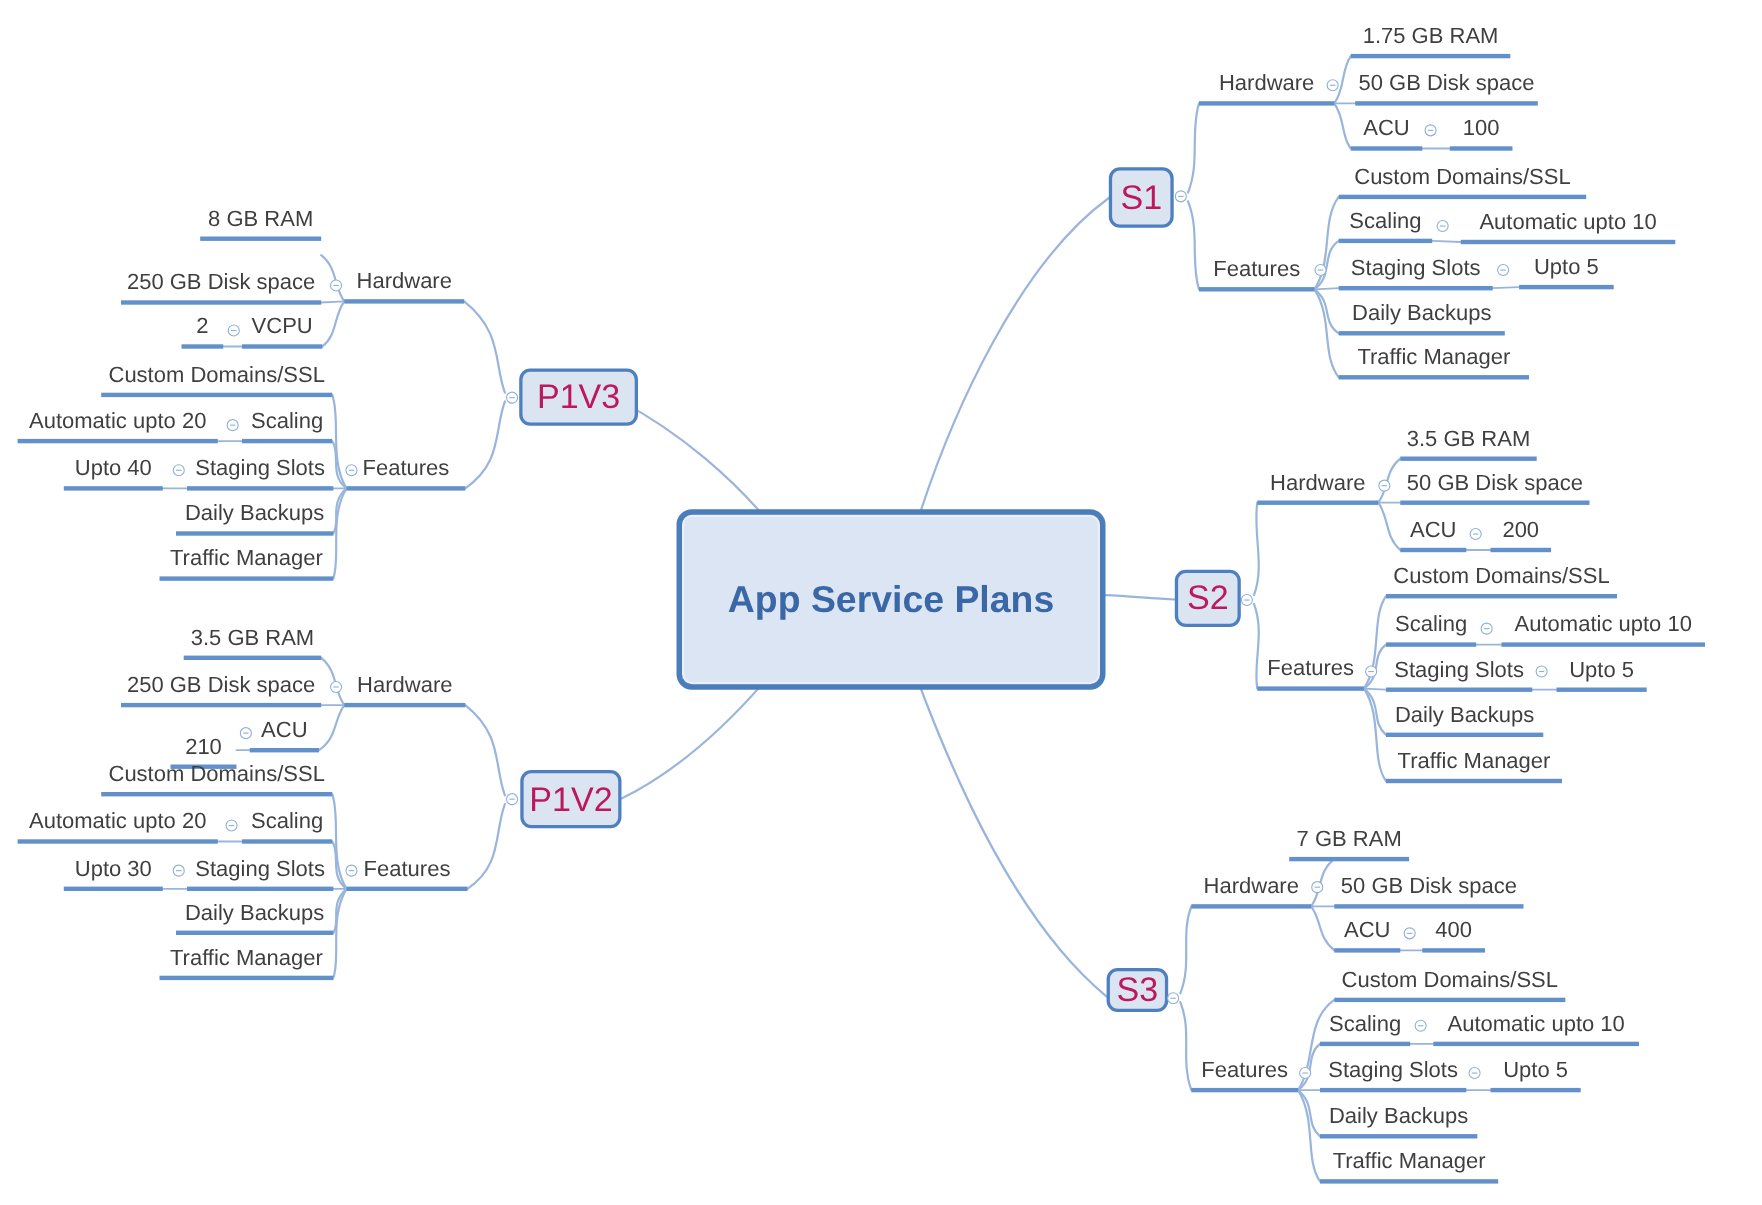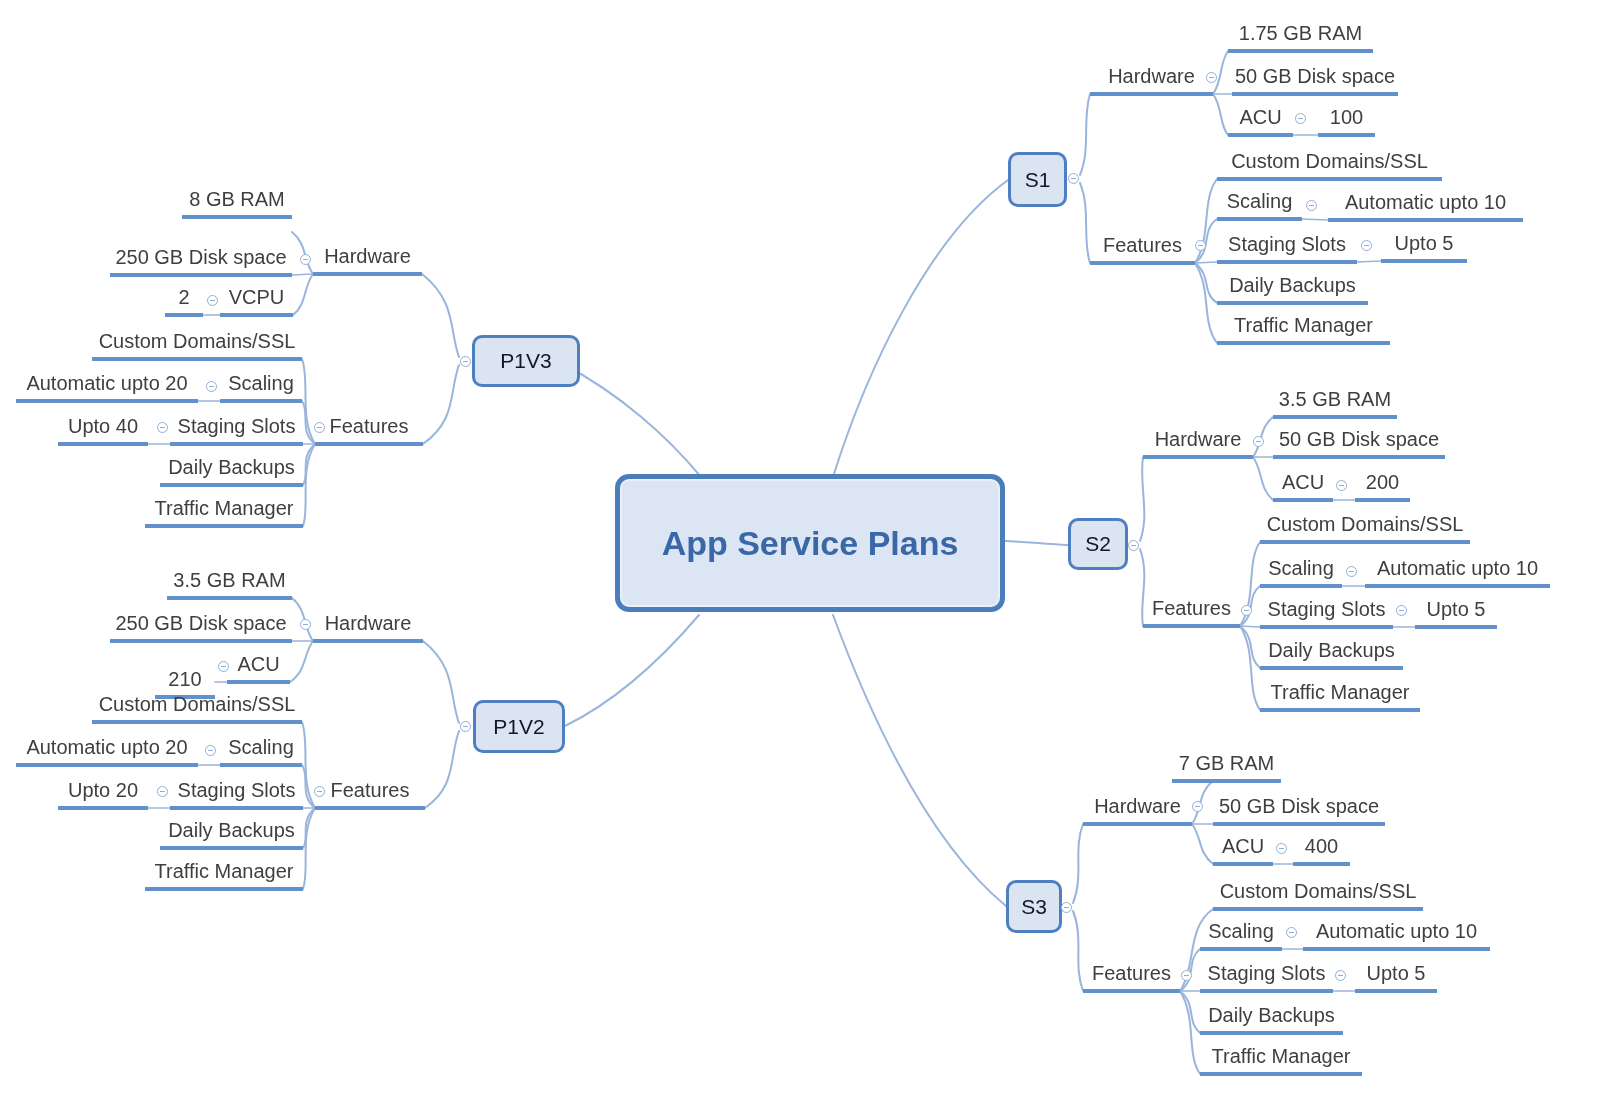--- a/index.html
+++ b/index.html
@@ -5,21 +5,21 @@
   html,body{margin:0;padding:0;background:#fff;}
   .canvas{position:relative;width:1602px;height:1095px;background:#fff;overflow:hidden;
           font-family:"Liberation Sans","DejaVu Sans",sans-serif;}
   svg.wires{position:absolute;left:0;top:0;z-index:1;}
   svg.wires path{fill:none;stroke:#9ab5dc;stroke-width:2;stroke-linecap:round;}
   svg.wires path.thin{stroke-width:1.6;}
   .topic{position:absolute;z-index:2;box-sizing:border-box;height:33px;
          font-size:20px;line-height:26px;color:#3f3f3f;text-align:center;white-space:nowrap;
          border-bottom:4px solid #6290cb;padding-bottom:3px;}
   .box{position:absolute;z-index:3;box-sizing:border-box;background:#dbe4f1;border:3px solid #4e7fc0;
-       border-radius:10px;color:#0f172a;font-size:21px;display:flex;align-items:center;justify-content:center;}
+       border-radius:10px;color:#be185d;font-size:31px;display:flex;align-items:center;justify-content:center;}
   .center-box{position:absolute;z-index:3;box-sizing:border-box;background:#dce5f3;border:5px solid #4a7ebb;
        border-radius:14px;display:flex;flex-direction:column;align-items:center;justify-content:center;
        color:#3a67a6;font-size:34px;font-weight:bold;line-height:1.55;box-shadow:0 0 0 2px #eaf0f8 inset;}
   .collapse{position:absolute;z-index:4;width:11px;height:11px;box-sizing:border-box;background:#fff;
        border:1.5px solid #8fafd8;border-radius:50%;}
   .collapse::after{content:"";position:absolute;left:2px;right:2px;top:50%;height:1.5px;margin-top:-1px;background:#8fafd8;}
 </style>
 </head>
 <body>
 
@@ -97,21 +97,21 @@
     <path class="thin" d="M 227 682 L 215 682"></path>
     <path d="M 315 808 C 299 782 310 744 302 722"></path>
     <path d="M 315 808 C 299 796 310 776 302 765"></path>
     <path class="thin" d="M 315 808 L 303 808"></path>
     <path d="M 315 808 C 299 822 310 838 303 848"></path>
     <path d="M 315 808 C 299 834 310 870 303 889"></path>
     <path class="thin" d="M 220 765 L 198 765"></path>
     <path class="thin" d="M 170 808 L 148 808"></path>
   </svg>
 
-  <div class="center-box" style="left:615px;top:474px;width:390px;height:138px">
+  <div class="center-box" style="left:615px;top:463px;width:390px;height:164px">
     <span>App Service Plans</span>
   </div>
 
   <div class="box" style="left:472px;top:335px;width:108px;height:52px">P1V3</div>
   <span class="collapse" style="left:460px;top:356px"></span>
 
   <div class="topic" style="left:313px;top:243px;width:109px">Hardware</div>
   <span class="collapse" style="left:300px;top:254px"></span>
   <div class="topic" style="left:182px;top:186px;width:110px">8 GB RAM</div>
   <div class="topic" style="left:110px;top:244px;width:182px">250 GB Disk space</div>
@@ -143,21 +143,21 @@
   <div class="topic" style="left:155px;top:666px;width:60px">210</div>
 
   <div class="topic" style="left:315px;top:777px;width:110px">Features</div>
   <span class="collapse" style="left:314px;top:786px"></span>
   <div class="topic" style="left:92px;top:691px;width:210px">Custom Domains/SSL</div>
   <div class="topic" style="left:220px;top:734px;width:82px">Scaling</div>
   <span class="collapse" style="left:205px;top:745px"></span>
   <div class="topic" style="left:16px;top:734px;width:182px">Automatic upto 20</div>
   <div class="topic" style="left:170px;top:777px;width:133px">Staging Slots</div>
   <span class="collapse" style="left:157px;top:786px"></span>
-  <div class="topic" style="left:58px;top:777px;width:90px">Upto 20</div>
+  <div class="topic" style="left:58px;top:777px;width:90px">Upto 30</div>
   <div class="topic" style="left:160px;top:817px;width:143px">Daily Backups</div>
   <div class="topic" style="left:145px;top:858px;width:158px">Traffic Manager</div>
 
   <div class="box" style="left:1008px;top:152px;width:59px;height:55px">S1</div>
   <span class="collapse" style="left:1068px;top:173px"></span>
 
   <div class="topic" style="left:1090px;top:63px;width:123px">Hardware</div>
   <span class="collapse" style="left:1206px;top:72px"></span>
   <div class="topic" style="left:1228px;top:20px;width:145px">1.75 GB RAM</div>
   <div class="topic" style="left:1232px;top:63px;width:166px">50 GB Disk space</div>
@@ -193,21 +193,21 @@
   <div class="topic" style="left:1260px;top:511px;width:210px">Custom Domains/SSL</div>
   <div class="topic" style="left:1260px;top:555px;width:82px">Scaling</div>
   <span class="collapse" style="left:1346px;top:566px"></span>
   <div class="topic" style="left:1365px;top:555px;width:185px">Automatic upto 10</div>
   <div class="topic" style="left:1260px;top:596px;width:133px">Staging Slots</div>
   <span class="collapse" style="left:1396px;top:605px"></span>
   <div class="topic" style="left:1415px;top:596px;width:82px">Upto 5</div>
   <div class="topic" style="left:1260px;top:637px;width:143px">Daily Backups</div>
   <div class="topic" style="left:1260px;top:679px;width:160px">Traffic Manager</div>
 
-  <div class="box" style="left:1006px;top:880px;width:56px;height:53px">S3</div>
+  <div class="box" style="left:1006px;top:880px;width:56px;height:40px">S3</div>
   <span class="collapse" style="left:1061px;top:902px"></span>
 
   <div class="topic" style="left:1083px;top:793px;width:109px">Hardware</div>
   <span class="collapse" style="left:1192px;top:801px"></span>
   <div class="topic" style="left:1172px;top:750px;width:109px">7 GB RAM</div>
   <div class="topic" style="left:1213px;top:793px;width:172px">50 GB Disk space</div>
   <div class="topic" style="left:1213px;top:833px;width:60px">ACU</div>
   <span class="collapse" style="left:1276px;top:843px"></span>
   <div class="topic" style="left:1293px;top:833px;width:57px">400</div>
 

